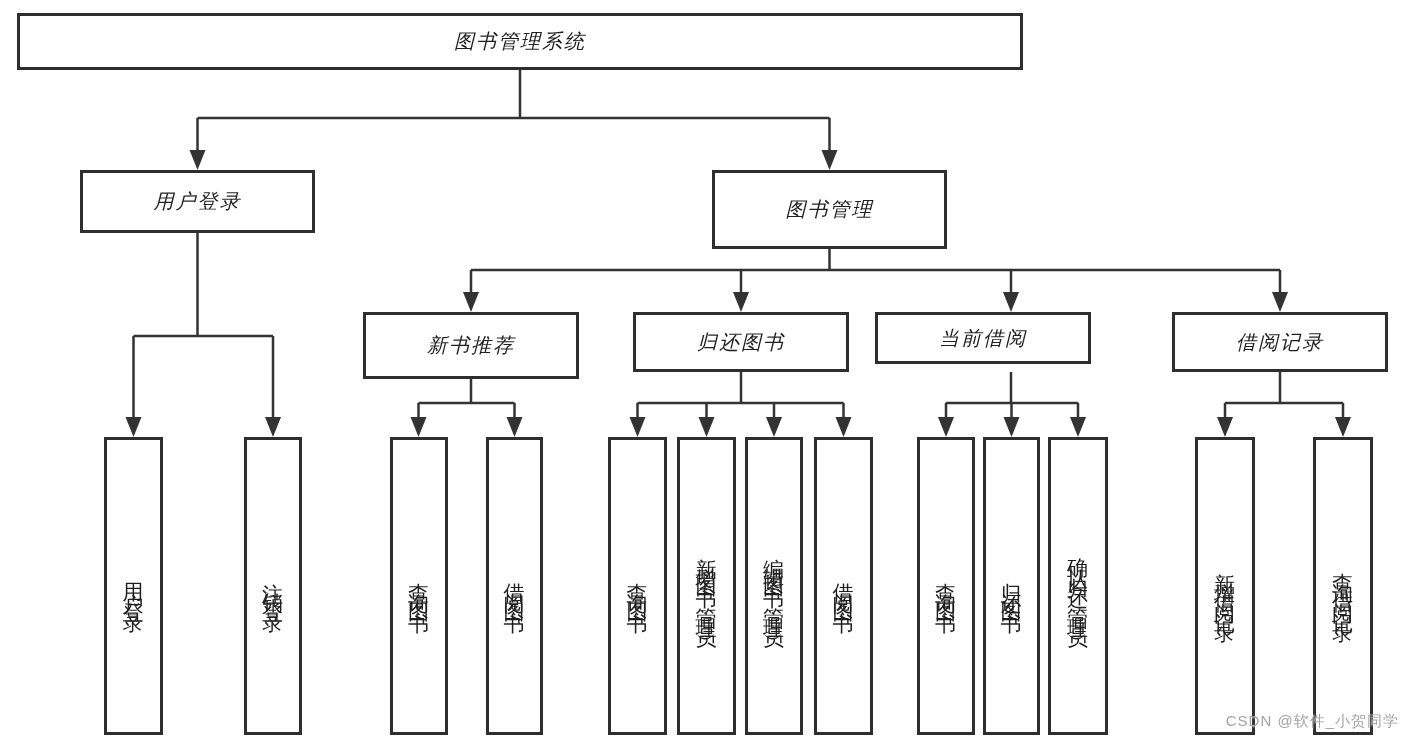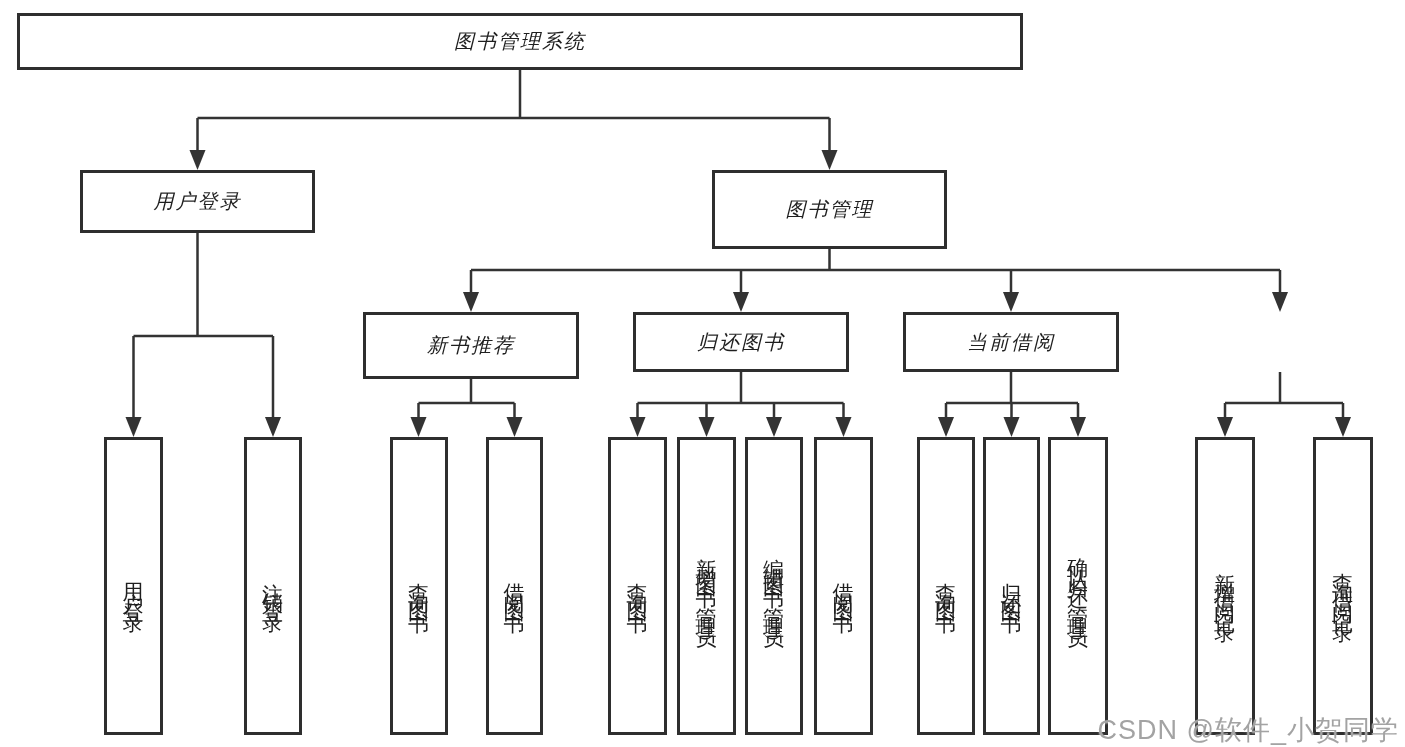--- a/index.html
+++ b/index.html
@@ -34,21 +34,21 @@
   .v{
     writing-mode:vertical-rl;
     text-orientation:mixed;
     font-size:21px;
     letter-spacing:10px;
     line-height:1;
   }
   .watermark{
     position:absolute;
     top:712px;right:6px;
-    font-size:27px;
+    font-size:15px;
     letter-spacing:1px;
     color:var(--watermark);
     text-shadow:0 1px 2px rgba(255,255,255,.8);
     z-index:5;
     white-space:nowrap;
   }
 </style>
 </head>
 <body>
 
@@ -86,21 +86,22 @@
     </g>
   </svg>
 
   <div class="box h" style="left:17px;top:13px;width:1006px;height:57px">图书管理系统</div>
 
   <div class="box h" style="left:80px;top:170px;width:235px;height:63px">用户登录</div>
   <div class="box h" style="left:712px;top:170px;width:235px;height:79px">图书管理</div>
 
   <div class="box h" style="left:363px;top:312px;width:216px;height:67px">新书推荐</div>
   <div class="box h" style="left:633px;top:312px;width:216px;height:60px">归还图书</div>
-  <div class="box h" style="left:903px;top:312px;width:216px;height:60px">当前借阅</div>
+  <div class="box h" style="left:875px;top:312px;width:216px;height:52px">当前借阅</div>
+  <div class="box h" style="left:1172px;top:312px;width:216px;height:60px">借阅记录</div>
 
   <div class="box v" style="left:104px;top:437px;width:59px;height:298px">用户登录</div>
   <div class="box v" style="left:244px;top:437px;width:58px;height:298px">注销登录</div>
 
   <div class="box v" style="left:390px;top:437px;width:58px;height:298px">查询图书</div>
   <div class="box v" style="left:486px;top:437px;width:57px;height:298px">借阅图书</div>
 
   <div class="box v" style="left:608px;top:437px;width:59px;height:298px">查询图书</div>
   <div class="box v" style="left:677px;top:437px;width:59px;height:298px">新增图书（管理员）</div>
   <div class="box v" style="left:745px;top:437px;width:58px;height:298px">编辑图书（管理员）</div>

